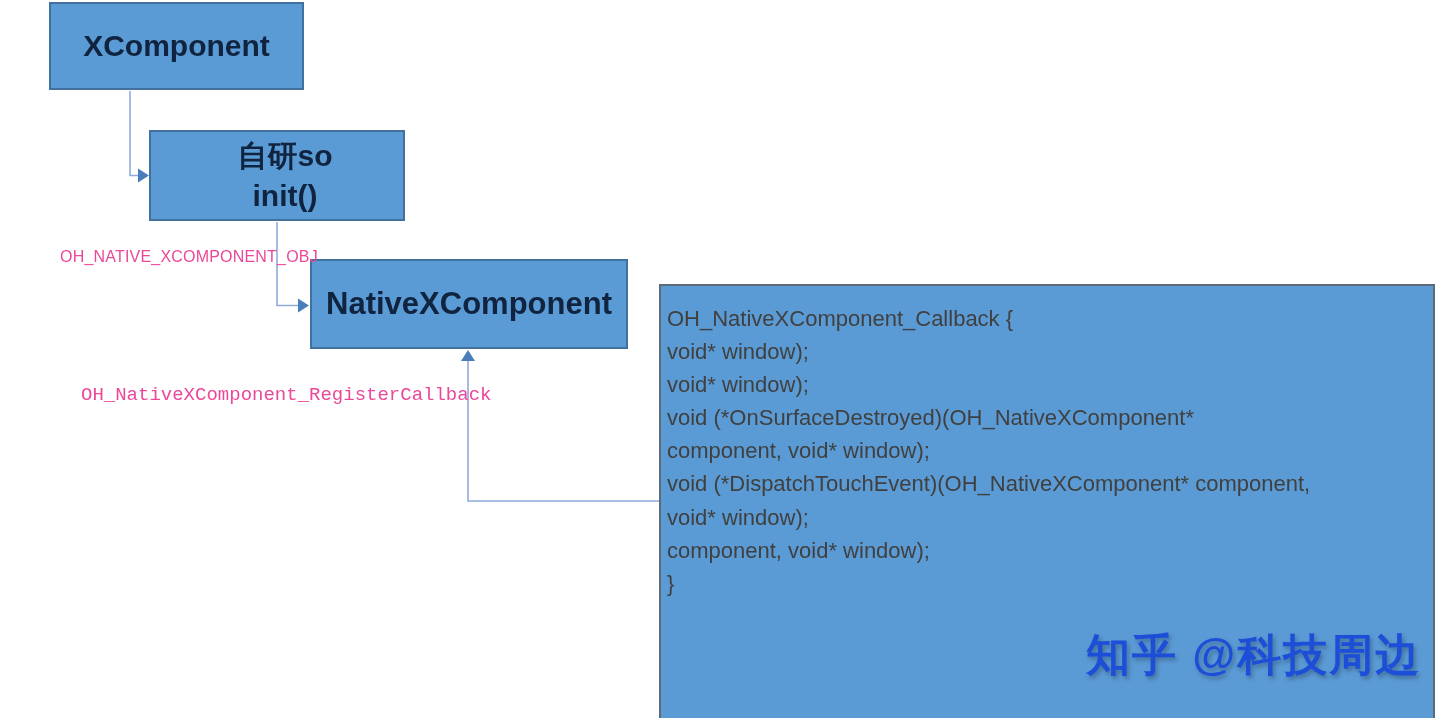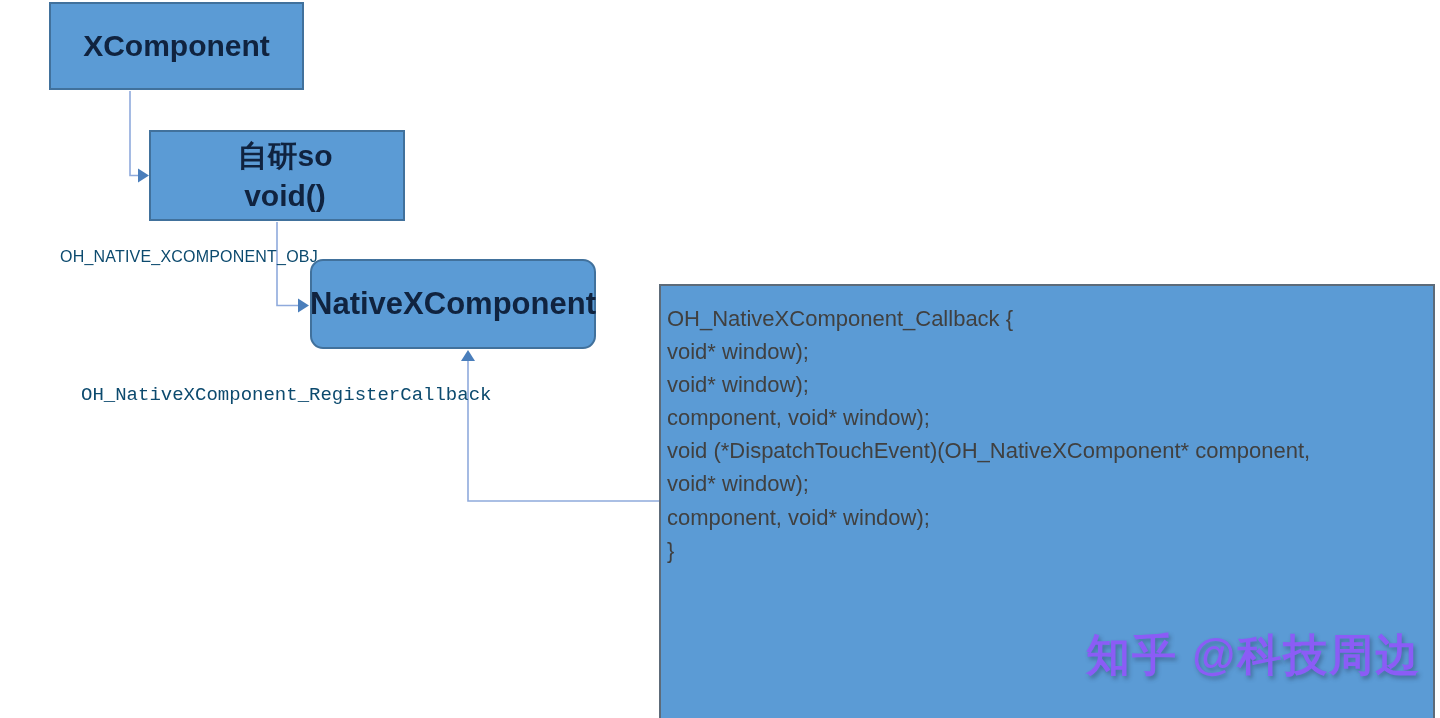--- a/index.html
+++ b/index.html
@@ -31,56 +31,56 @@
   .box-xcomponent {
     left: 2px; top: 2px; width: 255px; height: 88px;
     font-size: 30px; font-weight: 600; margin-left: 47px;
   }
   .box-so {
     left: 149px; top: 130px; width: 256px; height: 91px;
     font-size: 30px; font-weight: 600;
     flex-direction: column; line-height: 40px; padding-left: 16px;
   }
   .box-native {
-    left: 310px; top: 259px; width: 286px; height: 90px;
-    font-size: 31px; font-weight: 600; border-radius: 13px;
+    left: 310px; top: 259px; width: 318px; height: 90px;
+    font-size: 31px; font-weight: 600;
   }
   .box-callback {
     left: 659px; top: 284px; width: 776px; height: 540px;
     border: 2px solid #5d6b79;
     display: block;
     text-align: left;
     padding: 16px 12px 0 6px;
     font-size: 22px;
     font-weight: 400;
     color: #404040;
   }
   .code-line {
     line-height: 33.1px;
     white-space: nowrap;
   }
   .edge-label {
     position: absolute;
-    color: #0c4a6e;
+    color: #ec4899;
     white-space: nowrap;
   }
   .edge-label-obj {
     left: 60px; top: 248px;
     font-size: 16px;
     letter-spacing: 0.2px;
   }
   .edge-label-register {
     left: 81px; top: 384px;
     font-family: "Liberation Mono", "DejaVu Sans Mono", monospace;
     font-size: 19px;
   }
   .watermark {
     position: absolute;
     left: 1086px; top: 626px;
-    color: #8b5cf6;
+    color: #1d4ed8;
     font-size: 44px;
     font-weight: 700;
     letter-spacing: 2px;
     text-shadow: 2px 3px 4px rgba(40,60,90,0.45);
     white-space: nowrap;
   }
 </style>
 </head>
 <body>
 
@@ -103,31 +103,32 @@
       <polygon points="461,361 468,350 475,361" fill="#4a7ebb"></polygon>
     </g>
   </svg>
 
   <div class="box box-xcomponent">
     <span>XComponent</span>
   </div>
 
   <div class="box box-so">
     <span>自研so</span>
-    <span>void()</span>
+    <span>init()</span>
   </div>
 
   <div class="box box-native">
     <span>NativeXComponent</span>
   </div>
 
   <div class="box box-callback">
     <div class="code-line">OH_NativeXComponent_Callback {</div>
     <div class="code-line">void* window);</div>
     <div class="code-line">void* window);</div>
+    <div class="code-line">void (*OnSurfaceDestroyed)(OH_NativeXComponent*</div>
     <div class="code-line">component, void* window);</div>
     <div class="code-line">void (*DispatchTouchEvent)(OH_NativeXComponent* component,</div>
     <div class="code-line">void* window);</div>
     <div class="code-line">component, void* window);</div>
     <div class="code-line">}</div>
   </div>
 
   <div class="edge-label edge-label-obj">OH_NATIVE_XCOMPONENT_OBJ</div>
 
   <div class="edge-label edge-label-register">OH_NativeXComponent_RegisterCallback</div>

